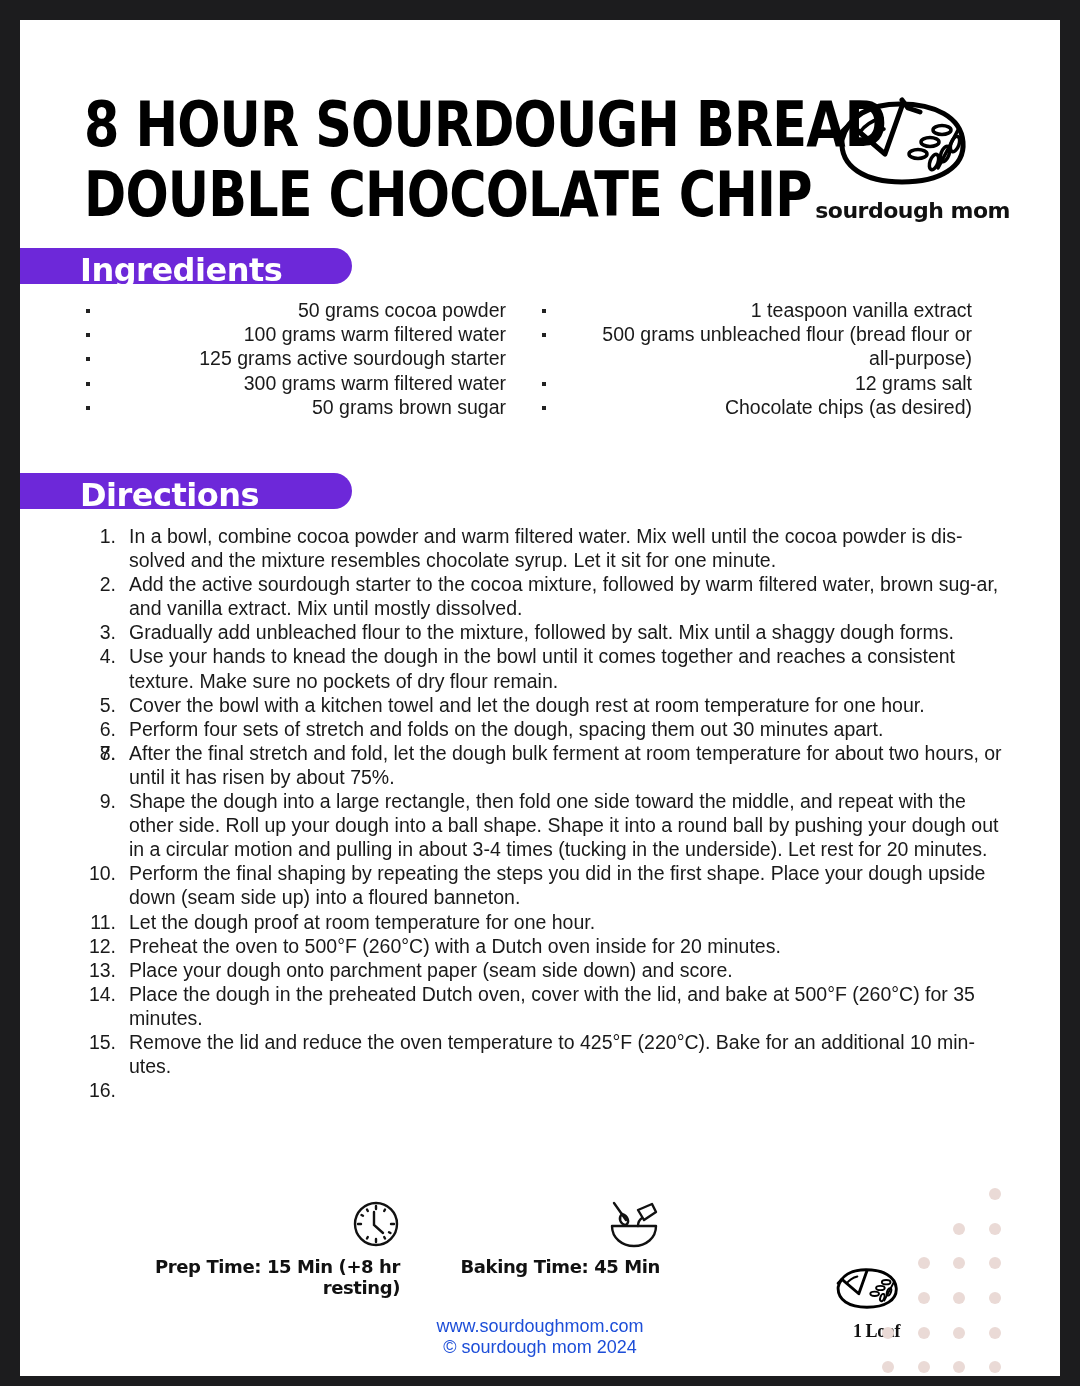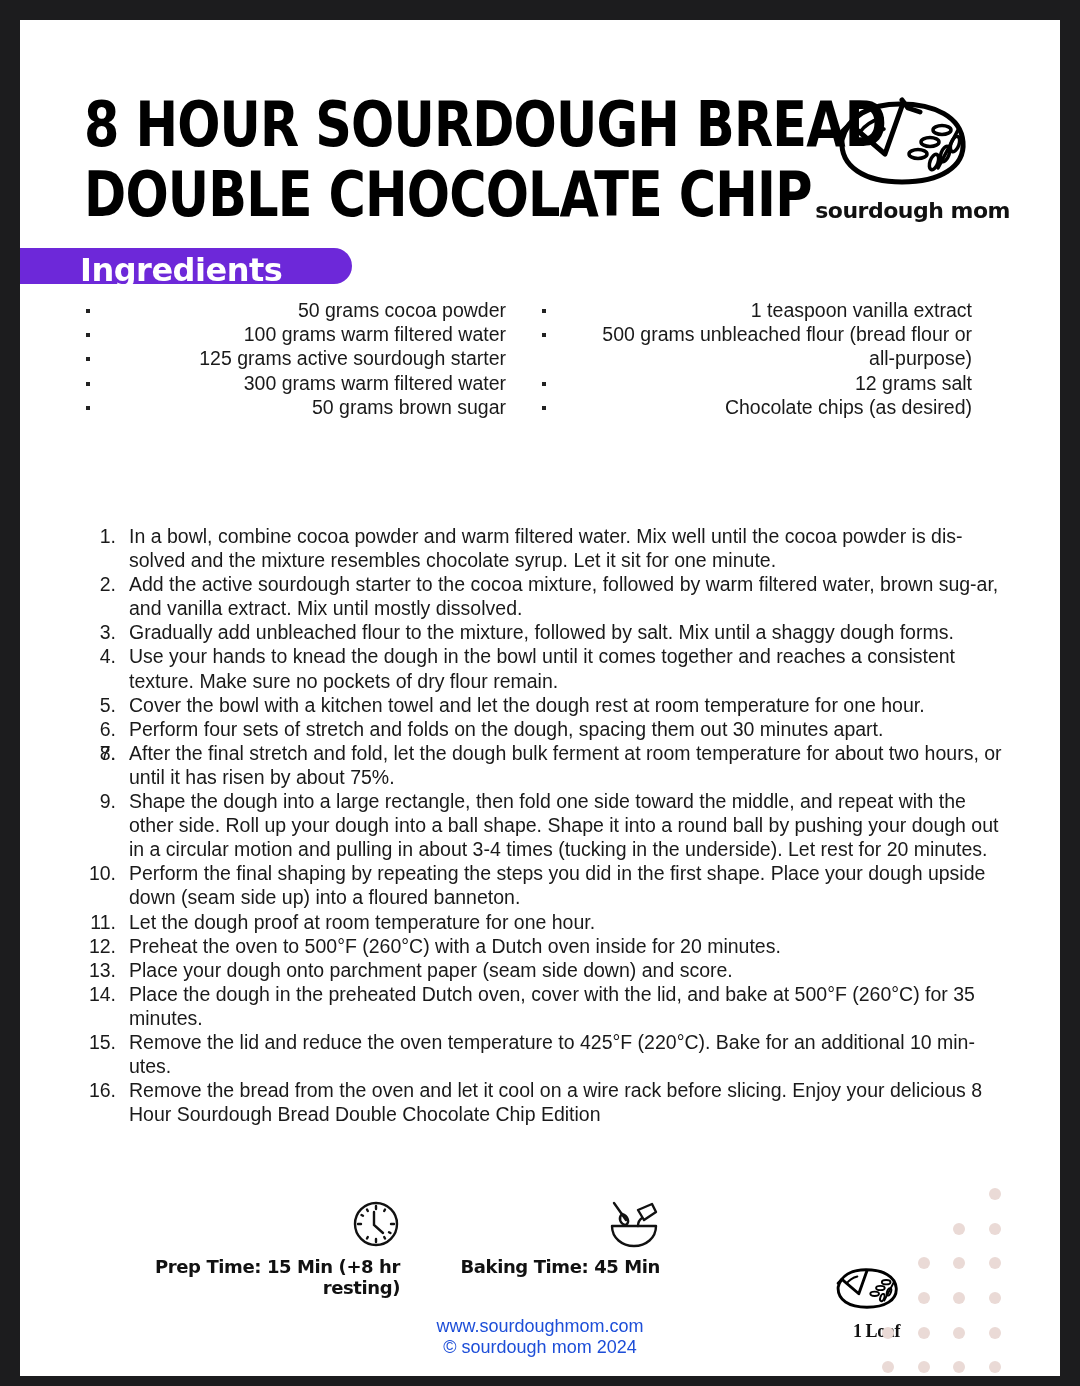--- a/index.html
+++ b/index.html
@@ -170,38 +170,41 @@
     <li>50 grams brown sugar</li>
   </ul>
 
   <ul class="ing-col ing-right">
     <li>1 teaspoon vanilla extract</li>
     <li>500 grams unbleached flour (bread flour or all-purpose)</li>
     <li>12 grams salt</li>
     <li>Chocolate chips (as desired)</li>
   </ul>
 
+  <div class="section-pill" style="top:453px;">
+    <span>Directions</span>
+  </div>
 
   <ol class="directions">
     <li><span class="num">1.</span><span>In a bowl, combine cocoa powder and warm filtered water. Mix well until the cocoa powder is dis-solved and the mixture resembles chocolate syrup. Let it sit for one minute.</span></li>
     <li><span class="num">2.</span><span>Add the active sourdough starter to the cocoa mixture, followed by warm filtered water, brown sug-ar, and vanilla extract. Mix until mostly dissolved.</span></li>
     <li><span class="num">3.</span><span>Gradually add unbleached flour to the mixture, followed by salt. Mix until a shaggy dough forms.</span></li>
     <li><span class="num">4.</span><span>Use your hands to knead the dough in the bowl until it comes together and reaches a consistent texture. Make sure no pockets of dry flour remain.</span></li>
     <li><span class="num">5.</span><span>Cover the bowl with a kitchen towel and let the dough rest at room temperature for one hour.</span></li>
     <li><span class="num">6.</span><span>Perform four sets of stretch and folds on the dough, spacing them out 30 minutes apart.</span></li>
     <li><span class="num">7.</span></li>
     <li><span class="num">8.</span><span>After the final stretch and fold, let the dough bulk ferment at room temperature for about two hours, or until it has risen by about 75%.</span></li>
     <li><span class="num">9.</span><span>Shape the dough into a large rectangle, then fold one side toward the middle, and repeat with the other side. Roll up your dough into a ball shape. Shape it into a round ball by pushing your dough out in a circular motion and pulling in about 3-4 times (tucking in the underside). Let rest for 20 minutes.</span></li>
     <li><span class="num">10.</span><span>Perform the final shaping by repeating the steps you did in the first shape. Place your dough upside down (seam side up) into a floured banneton.</span></li>
     <li><span class="num">11.</span><span>Let the dough proof at room temperature for one hour.</span></li>
     <li><span class="num">12.</span><span>Preheat the oven to 500°F (260°C) with a Dutch oven inside for 20 minutes.</span></li>
     <li><span class="num">13.</span><span>Place your dough onto parchment paper (seam side down) and score.</span></li>
     <li><span class="num">14.</span><span>Place the dough in the preheated Dutch oven, cover with the lid, and bake at 500°F (260°C) for 35 minutes.</span></li>
     <li><span class="num">15.</span><span>Remove the lid and reduce the oven temperature to 425°F (220°C). Bake for an additional 10 min-utes.</span></li>
-    <li><span class="num">16.</span><span>Remove the bread from the oven and let it cool on a wire rack before slicing. Enjoy your delicious 8 Hour Sourdough Bread Double Chocolate Chip Edition</span></li>
+    <li><span class="num">16.</span></li>
   </ol>
 
   <div class="footer-item fi-prep">
     <svg width="48" height="48" viewBox="0 0 48 48" fill="none" stroke="#111" stroke-width="2.4" stroke-linecap="round">
       <circle cx="24" cy="24" r="21"></circle>
       <line x1="24" y1="6" x2="24" y2="9"></line>
       <line x1="24" y1="39" x2="24" y2="42"></line>
       <line x1="6" y1="24" x2="9" y2="24"></line>
       <line x1="39" y1="24" x2="42" y2="24"></line>
       <line x1="15" y1="9.5" x2="15.8" y2="11"></line>

